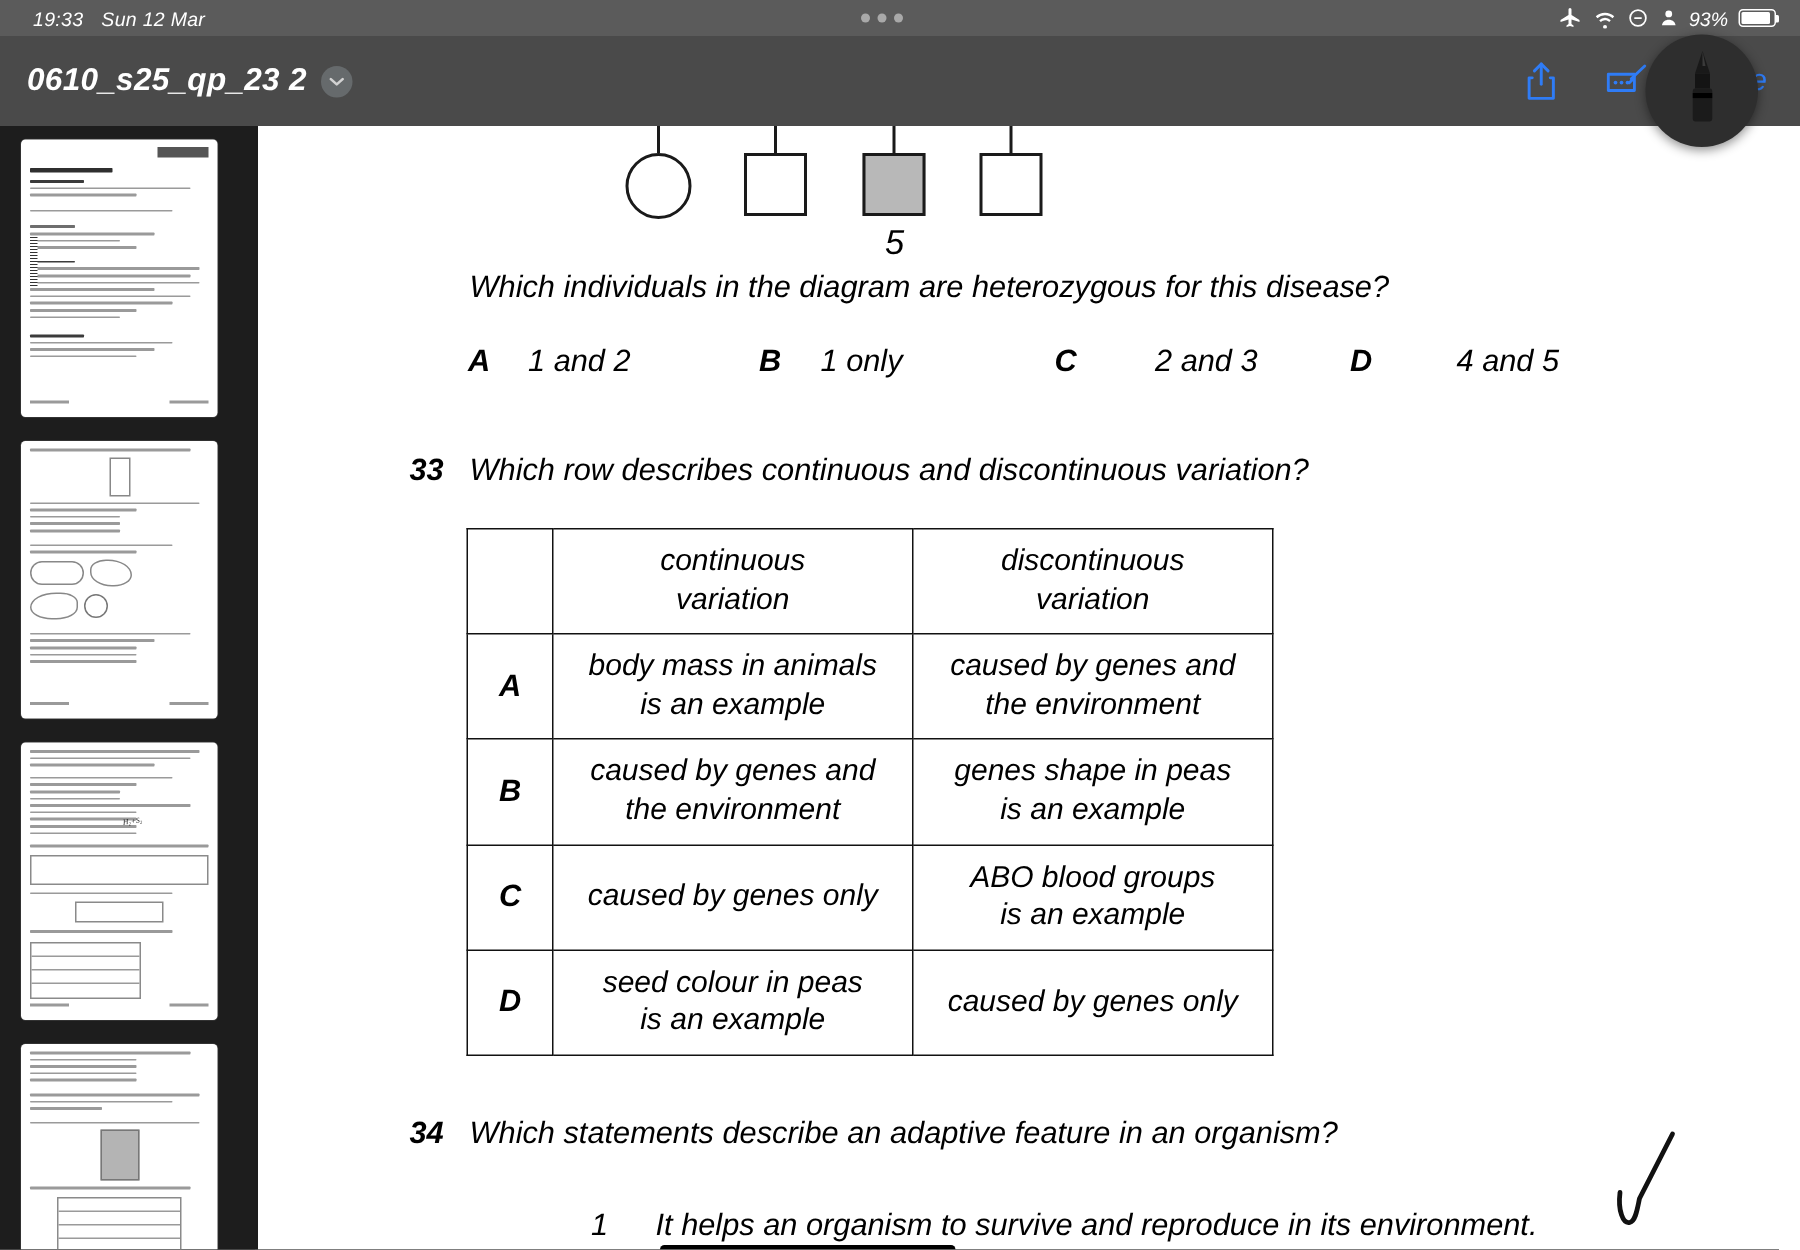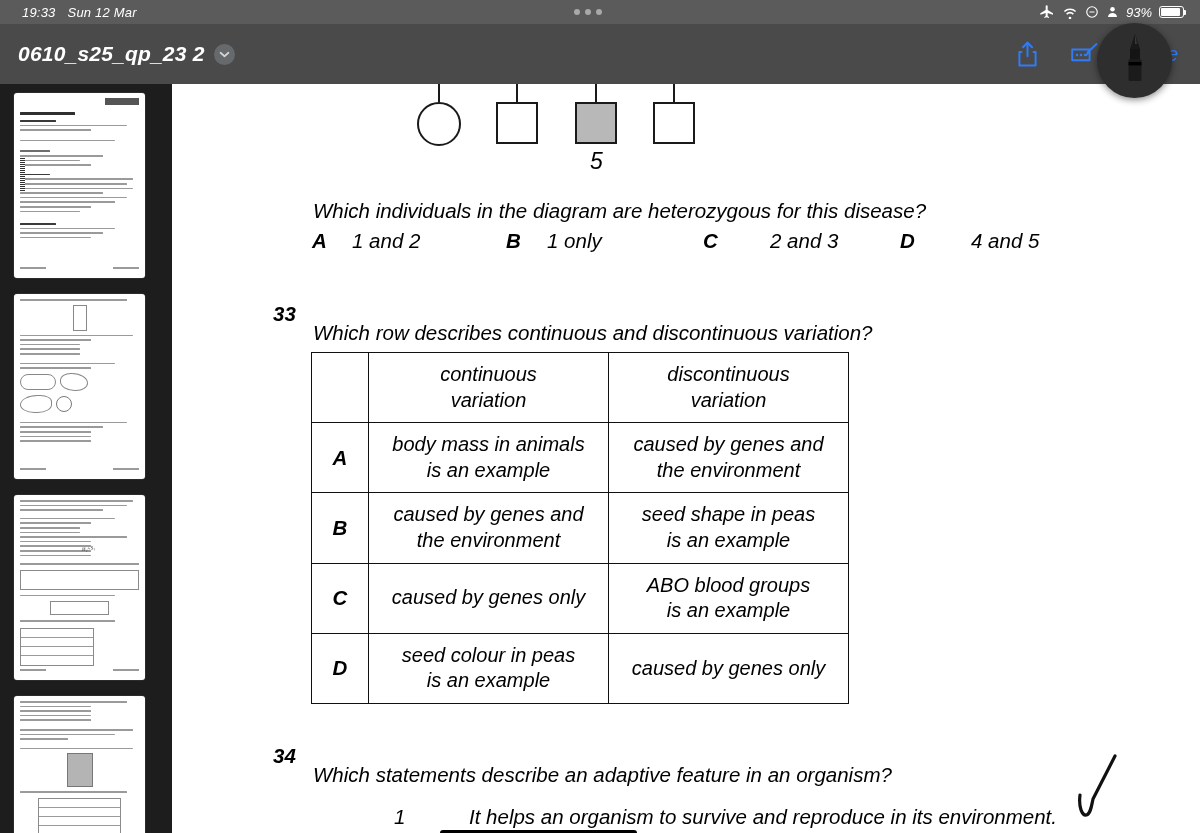--- a/index.html
+++ b/index.html
@@ -96,37 +96,37 @@
 
   
   .pedigree { position: absolute; left: 238px; top: 0px; width: 300px; height: 74px; }
   .ped-sym { position: absolute; }
   .ped-stem { position: absolute; width: 2px; background: #1a1a1a; top: 0; height: 18px; }
   .ped-circle { width: 44px; height: 44px; border: 2.5px solid #1a1a1a; border-radius: 50%; }
   .ped-square { width: 42px; height: 42px; border: 2.5px solid #1a1a1a; background: #fff; }
   .ped-square.shaded { background: #b8b8b8; }
   .ped-num { position: absolute; font-size: 23px; color: #000; }
 
-  .qtext { position: absolute; font-size: 20.5px; color: #000; white-space: nowrap; margin-top: 19px; }
+  .qtext { position: absolute; font-size: 20.5px; color: #000; white-space: nowrap; }
   .qnum { position: absolute; font-size: 20.5px; font-weight: bold; color: #000; }
   .opt-letter { position: absolute; font-size: 20.5px; font-weight: bold; }
   .opt-text { position: absolute; font-size: 20.5px; }
 
   
   .vtable { position: absolute; left: 139px; top: 268px; width: 538px;
     border-collapse: collapse; table-layout: fixed; }
   .vtable td { border: 1.4px solid #111; vertical-align: middle; text-align: center;
     font-size: 20px; line-height: 1.28; padding: 9px 6px; }
   .vtable .col-lbl { width: 57px; font-weight: bold; font-size: 20.5px; }
   .vtable .hdr-cell { height: 64px; }
   .vtable .body-cell { height: 68px; }
 
   
   .st-num { position: absolute; font-size: 20.5px; }
-  .st-txt { position: absolute; font-size: 20.5px; white-space: nowrap; margin-left: 32px; }
+  .st-txt { position: absolute; font-size: 20.5px; white-space: nowrap; }
   .ink-underline { position: absolute; background: #000; border-radius: 3px; }
   .ink-check { position: absolute; }
 
   
   .stylus-widget {
     position: absolute; left: 1097px; top: 23px; width: 75px; height: 75px;
     border-radius: 50%; background: #2e2e2e; z-index: 60;
     display: flex; align-items: center; justify-content: center;
     box-shadow: 0 2px 7px rgba(0,0,0,.45);
   }
@@ -418,21 +418,21 @@
             <span>the environment</span>
           </td>
         </tr>
         <tr>
           <td class="col-lbl body-cell">B</td>
           <td class="body-cell">
             <span>caused by genes and</span><br>
             <span>the environment</span>
           </td>
           <td class="body-cell">
-            <span>seed shape in peas</span><br>
+            <span>genes shape in peas</span><br>
             <span>is an example</span>
           </td>
         </tr>
         <tr>
           <td class="col-lbl body-cell">C</td>
           <td class="body-cell">
             <span>caused by genes only</span>
           </td>
           <td class="body-cell">
             <span>ABO blood groups</span><br>

